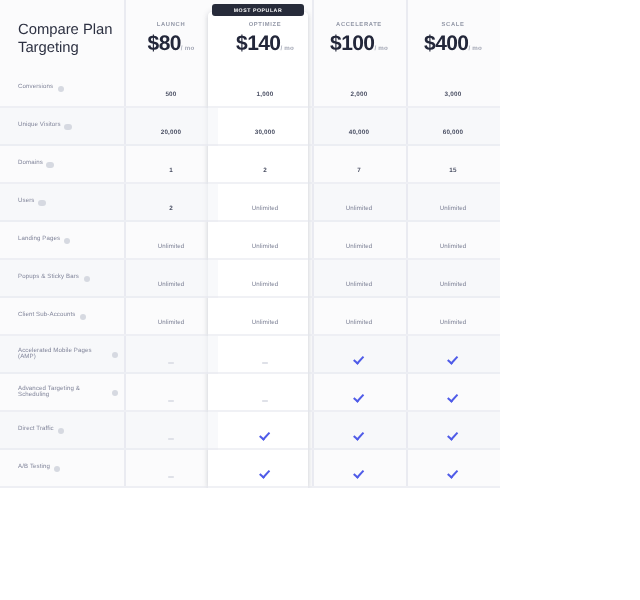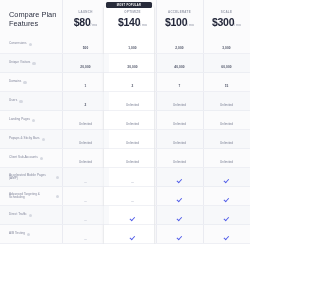--- a/index.html
+++ b/index.html
@@ -89,21 +89,21 @@
         <col class="c-plan">
         <col class="c-plan">
         <col class="c-plan">
         <col class="c-plan">
     </colgroup>
 
     <thead>
       <tr>
         <th class="th-title">
           <div>Compare Plan</div>
-          <div>Features</div>
+          <div>Targeting</div>
         </th>
 
         <th class="th-plan sep-l">
           <div class="plan-name">LAUNCH</div>
           <div class="price-wrap">
             <span class="price">$80</span>
             <span class="per">/ mo</span>
           </div>
         </th>
 
@@ -119,21 +119,21 @@
           <div class="plan-name">ACCELERATE</div>
           <div class="price-wrap">
             <span class="price">$100</span>
             <span class="per">/ mo</span>
           </div>
         </th>
 
         <th class="th-plan sep-l">
           <div class="plan-name">SCALE</div>
           <div class="price-wrap">
-            <span class="price">$300</span>
+            <span class="price">$400</span>
             <span class="per">/ mo</span>
           </div>
         </th>
       </tr>
     </thead>
 
     <tbody id="tbody">
         <tr>
           <td class="feat">
             <div class="feat-in">

